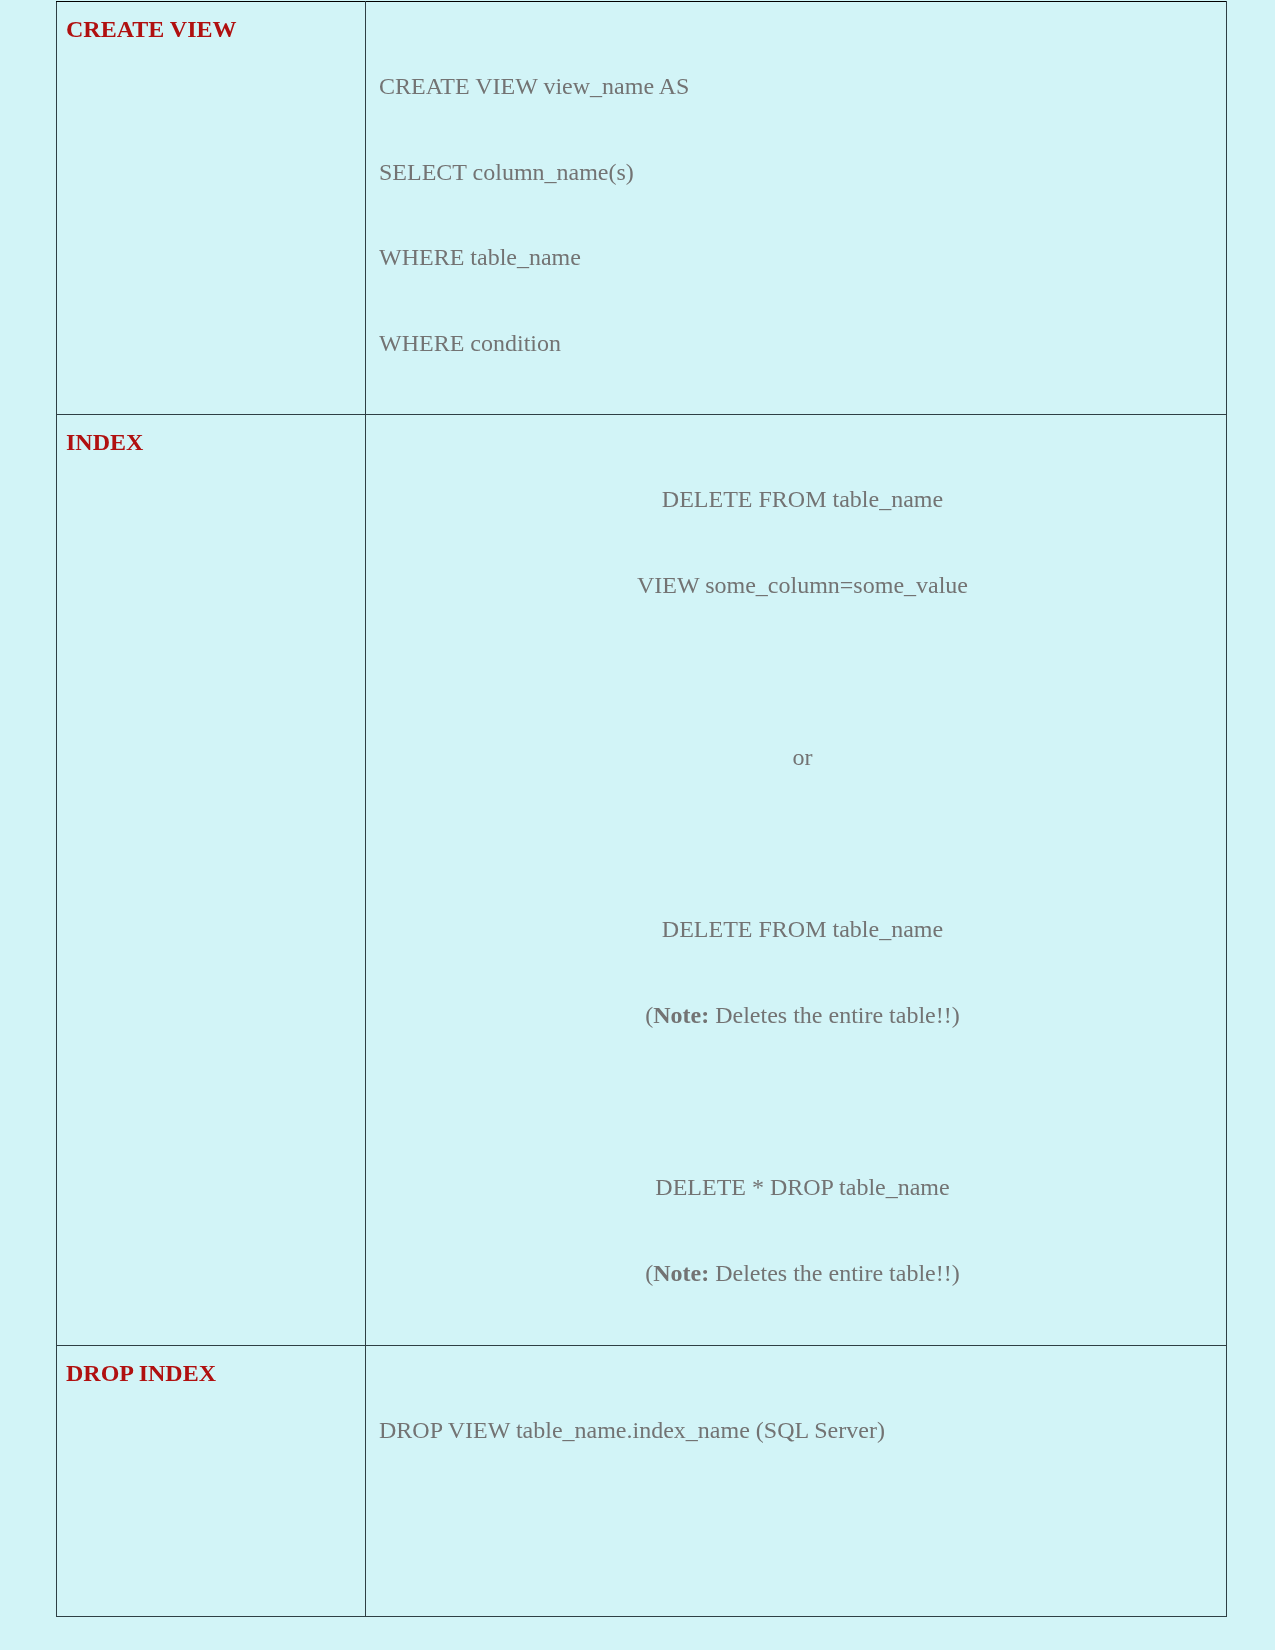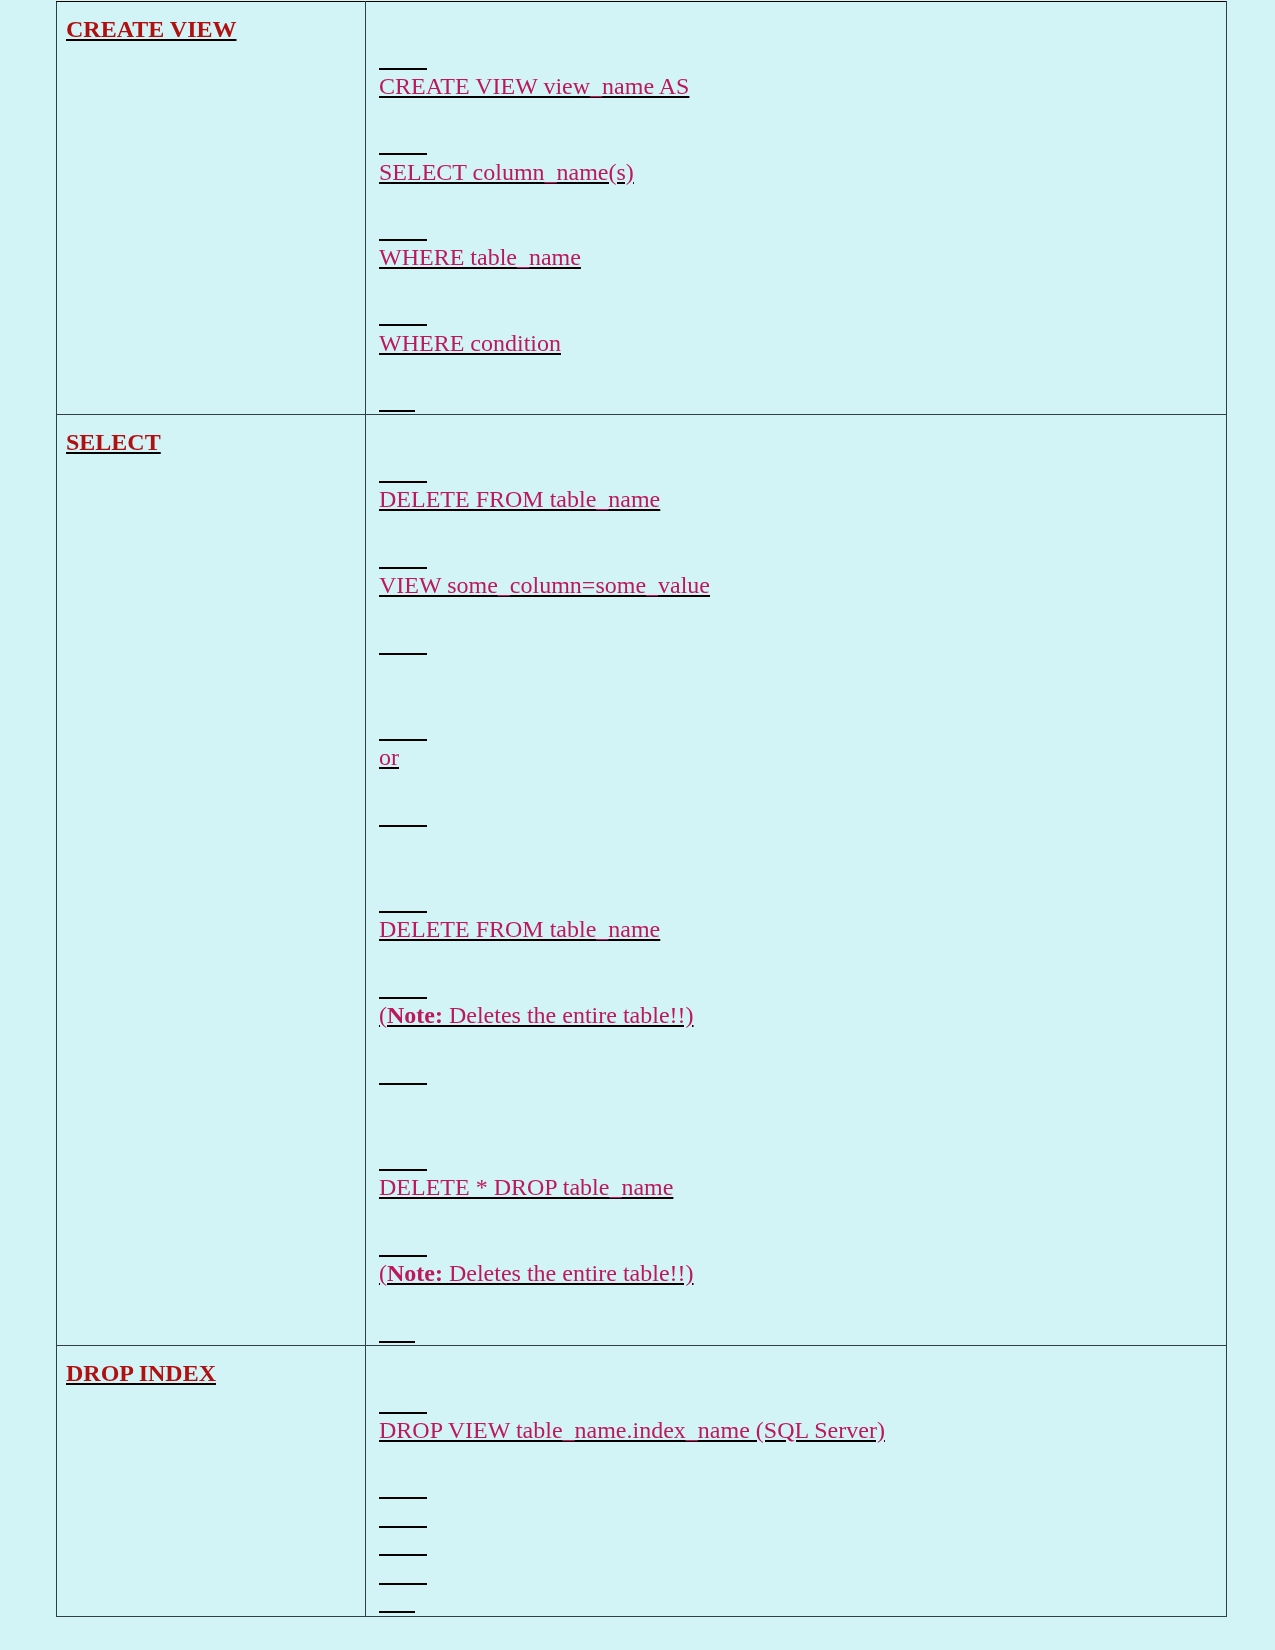--- a/index.html
+++ b/index.html
@@ -12,42 +12,41 @@
   .sqltable {
     position: absolute; left: 56px; top: 1px;
     width: 1171px;
     border-collapse: collapse;
     table-layout: fixed;
   }
   .sqltable td {
     border: 1.5px solid #2f3f45;
     vertical-align: top;
     padding: 0;
-    text-decoration: underline;
   }
   .sqltable tr:first-child td { border-top-color: #000; }
   .kw-cell { width: 308px; }
   .kw {
     display: block;
     color: #b01010;
     font-weight: bold;
     font-size: 24px;
     padding: 13px 0 0 9px;
     line-height: 28px;
   }
   .code {
     display: block;
     font-size: 24px;
     line-height: 28.5px;
-    color: #be185d;
+    color: #737373;
     padding: 13px 0 0 13px;
     white-space: pre;
   }
   .code .line { display: block; height: 28.5px; }
-  .code.delete .line { height: 29px; }
+  .code.delete .line { height: 29px; text-align: center; }
   .code .blank { display: block; height: 29px; }
   .code b { font-weight: bold; }
 </style>
 </head>
 <body>
 
 <table class="sqltable">
   <tbody>
     <tr style="height:140px">
       <td class="kw-cell">
@@ -57,21 +56,21 @@
           <div class="code">
         <span class="line">CREATE VIEW view_name AS</span>
         <span class="line">SELECT column_name(s)</span>
         <span class="line">WHERE table_name</span>
         <span class="line">WHERE condition</span>
       </div>
         </td>
     </tr>
     <tr style="height:322px">
       <td class="kw-cell">
-          <span class="kw">SELECT</span>
+          <span class="kw">INDEX</span>
         </td>
       <td>
           <div class="code delete">
         <span class="line">DELETE FROM table_name</span>
         <span class="line">VIEW some_column=some_value</span>
         <span class="blank"></span>
         <span class="line">or</span>
         <span class="blank"></span>
         <span class="line">DELETE FROM table_name</span>
         <span class="line">(<b>Note:</b><span> Deletes the entire table!!)</span></span>

